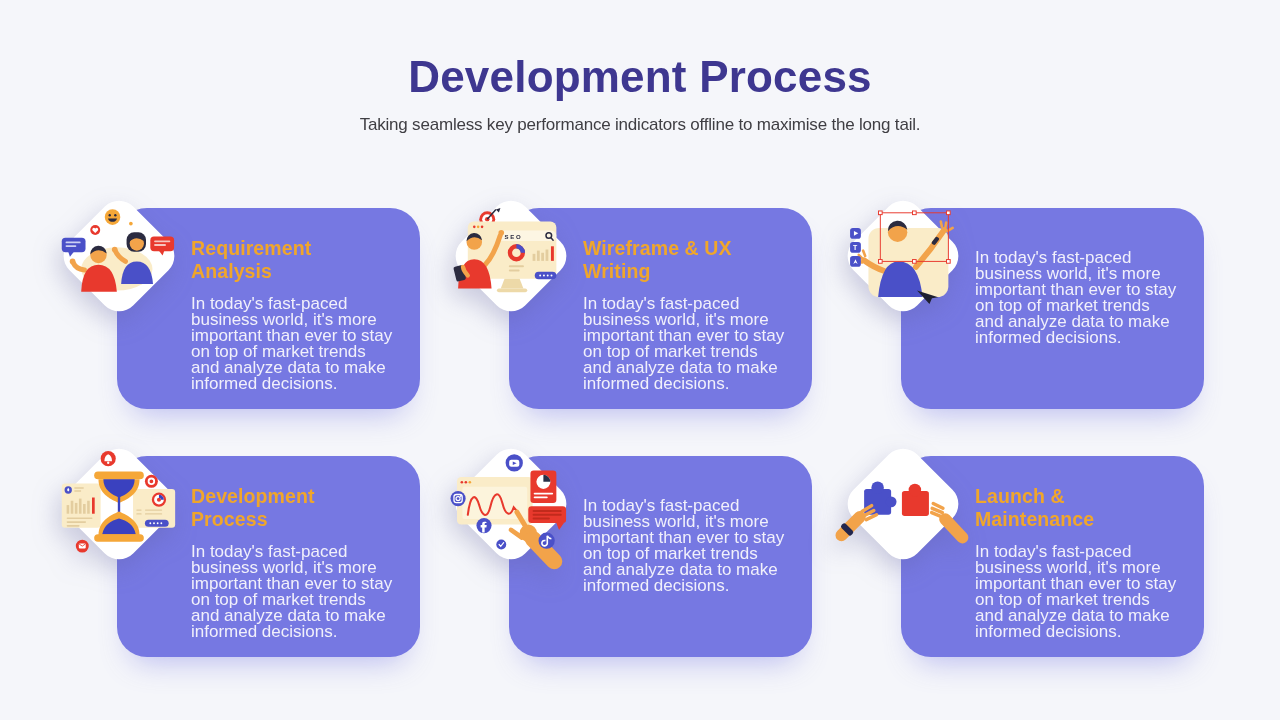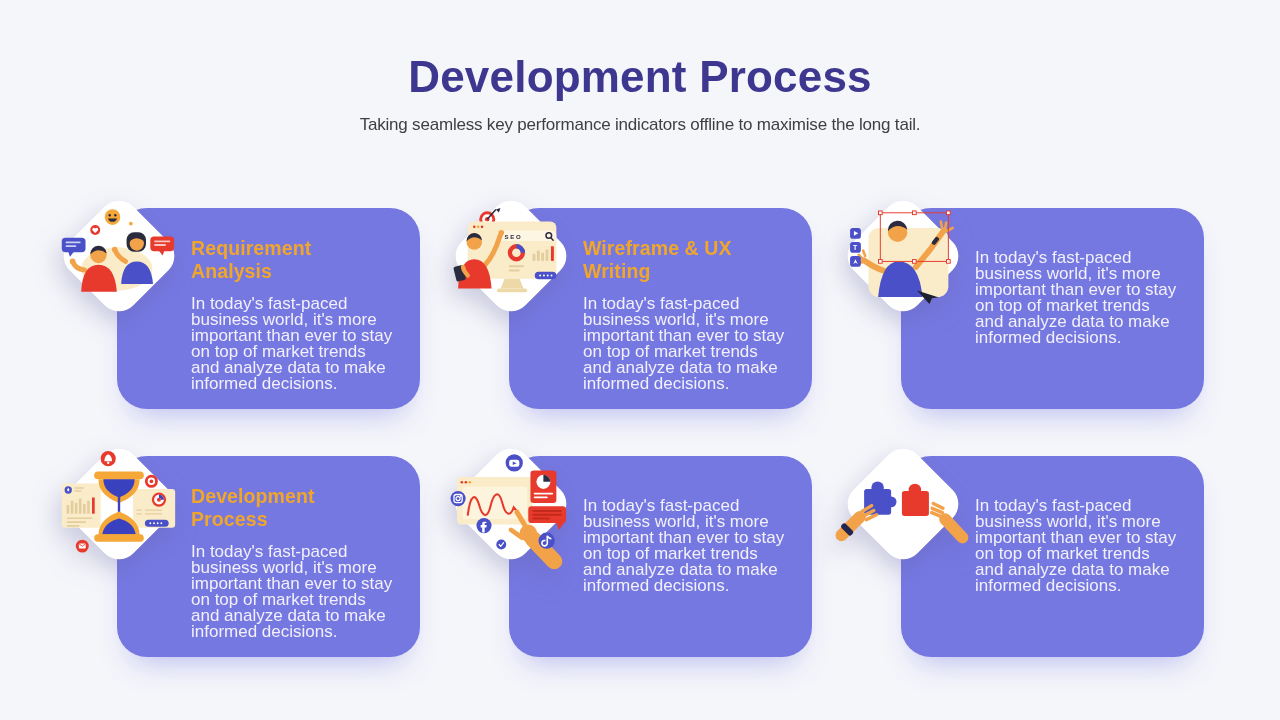--- a/index.html
+++ b/index.html
@@ -359,16 +359,17 @@
         </g>
 
         <path d="M105 81 L89 64" stroke="#F2A34A" stroke-width="11" stroke-linecap="round"></path>
         <g stroke="#F2A34A" stroke-width="3.2" stroke-linecap="round" fill="none">
           <path d="M87 54 L78 49.5"></path>
           <path d="M86.5 58 L77 54"></path>
           <path d="M85 61.5 L76.5 58"></path>
         </g>
       </svg>
     </div>
+    <h2 class="card-title">Launch &amp; Maintenance</h2>
     <p class="card-body">In today's fast-paced business world, it's more important than ever to stay on top of market trends and analyze data to make informed decisions.</p>
   </section>
 
 </main>
 
 </body></html>

